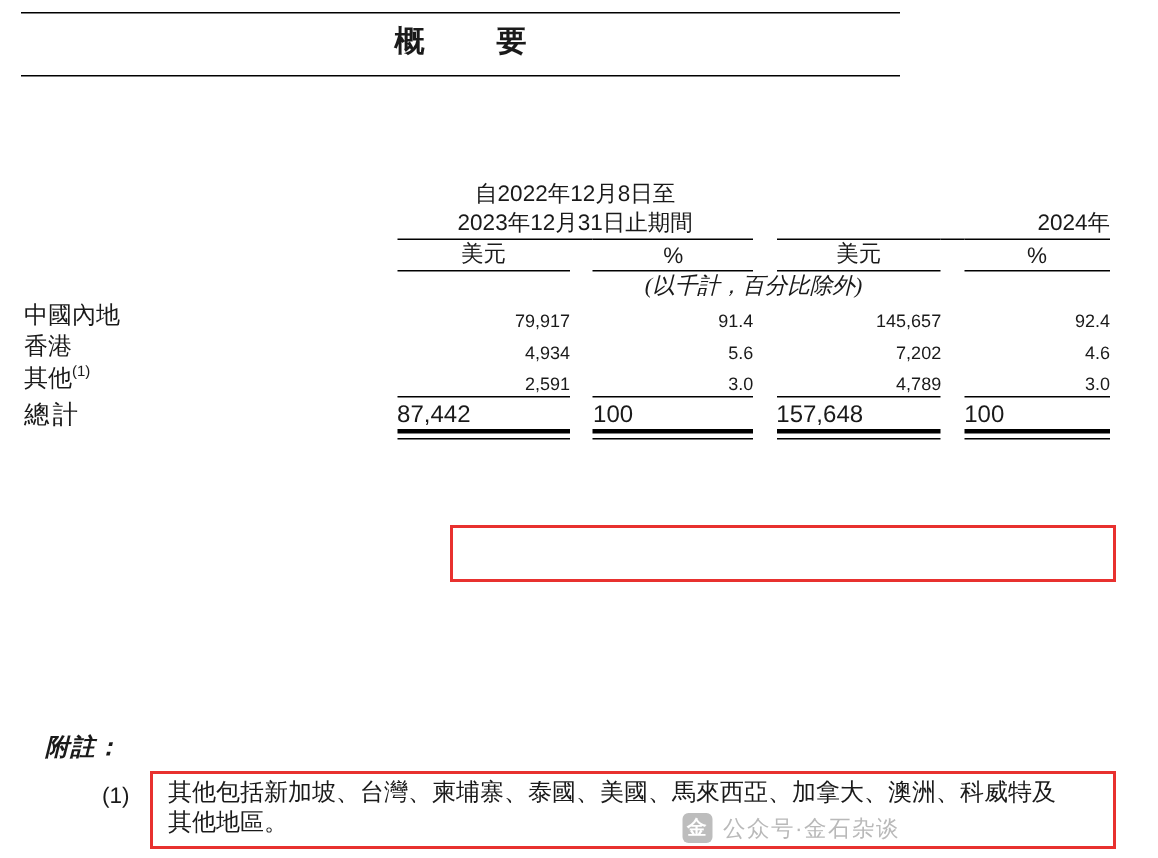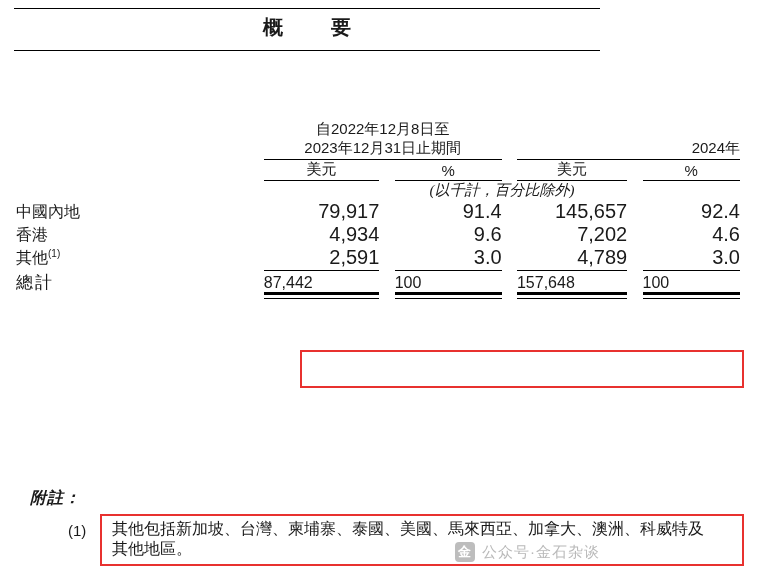--- a/index.html
+++ b/index.html
@@ -127,21 +127,21 @@
     font-family: "Liberation Serif","DejaVu Serif",serif;
   }
   .row-label {
     text-align: left;
     font-size: 16px;
     padding: 7px 0 7px 0;
     font-family: "Liberation Sans","DejaVu Sans",sans-serif;
   }
   .row-val {
     text-align: right;
-    font-size: 20px;
+    font-size: 12px;
     padding: 7px 6px 7px 0;
     font-family: "Liberation Sans","DejaVu Sans",sans-serif;
   }
   sup.fn { font-size: 10px; vertical-align: super; }
 
   .total-label {
     font-weight: bold;
     font-size: 17px;
     text-align: left;
     padding: 10px 0 8px 0;
@@ -296,21 +296,21 @@
           <td class="row-val">91.4</td>
           <td></td>
           <td class="row-val">145,657</td>
           <td></td>
           <td class="row-val">92.4</td>
         </tr>
         <tr>
           <td class="row-label">香港</td>
           <td class="row-val">4,934</td>
           <td></td>
-          <td class="row-val">9.6</td>
+          <td class="row-val">5.6</td>
           <td></td>
           <td class="row-val">7,202</td>
           <td></td>
           <td class="row-val">4.6</td>
         </tr>
         <tr>
           <td class="row-label"><span>其他</span><sup class="fn">(1)</sup></td>
           <td class="row-val">2,591</td>
           <td></td>
           <td class="row-val">3.0</td>

